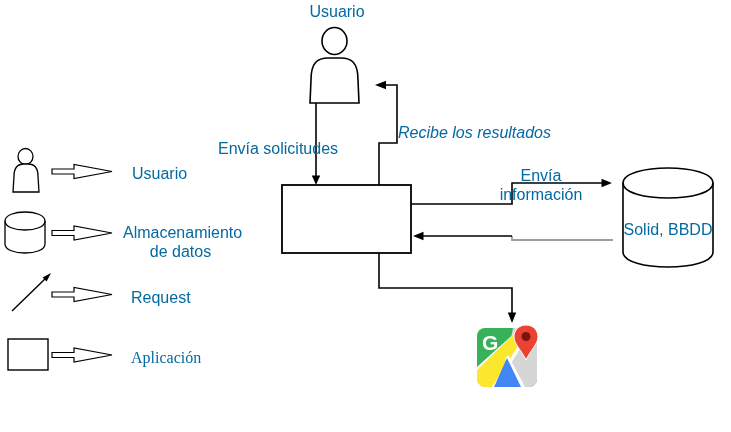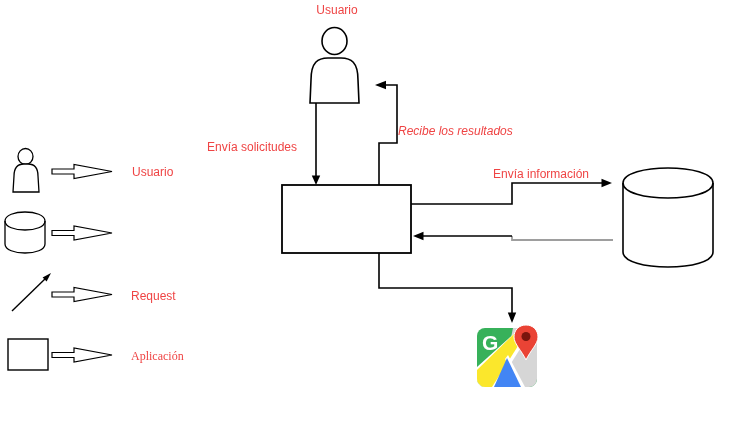--- a/index.html
+++ b/index.html
@@ -7,23 +7,23 @@
     position:relative;
     width:731px;height:432px;
     background:#ffffff;
     font-family:"Liberation Sans", sans-serif;
     color:#000;
     overflow:hidden;
   }
   .canvas svg{position:absolute;left:0;top:0;}
   .lbl{
     position:absolute;
-    font-size:12px;
+    font-size:16px;
     line-height:1.18;
-    color:#ef4444;
+    color:#0369a1;
     white-space:nowrap;
   }
   .lbl.center{text-align:center;white-space:normal;}
   .lbl.right{text-align:right;}
 </style>
 </head>
 <body>
 
 <div class="canvas">
 
@@ -105,22 +105,24 @@
         <polygon points="31,32 48,64 43,64 28,36" fill="#ffffff"></polygon>
         <polygon points="17,64 44,64 30,35" fill="#4285f4"></polygon>
         <text x="5" y="27" font-size="21" font-weight="bold" font-family="Liberation Sans, sans-serif" fill="#ffffff">G</text>
       </g>
       <path d="M49 2 C42 2 37 7 37 14 C37 21 45 28 49 37 C53 28 61 21 61 14 C61 7 56 2 49 2 Z" fill="#ea4335" stroke="#ffffff" stroke-width="1"></path>
       <circle cx="49" cy="13.5" r="4.5" fill="#7a150d"></circle>
     </g>
   </svg>
 
   <div class="lbl center" style="left:307px;top:3px;width:60px;">Usuario</div>
+  <div class="lbl center" style="left:623px;top:221px;width:90px;">Solid, BBDD</div>
 
-  <div class="lbl right" style="left:202px;top:140px;width:95px;">Envía solicitudes</div>
+  <div class="lbl right" style="left:218px;top:140px;width:95px;">Envía solicitudes</div>
   <div class="lbl" style="left:398px;top:124px;font-style:italic;">Recibe los resultados</div>
   <div class="lbl center" style="left:481px;top:167px;width:120px;">Envía información</div>
 
   <div class="lbl" style="left:132px;top:165px;">Usuario</div>
+  <div class="lbl center" style="left:123px;top:224px;width:115px;">Almacenamiento de datos</div>
   <div class="lbl" style="left:131px;top:289px;">Request</div>
   <div class="lbl" style="left:131px;top:349px;font-family:Liberation Serif, serif;">Aplicación</div>
 
 </div>
 
 </body></html>

